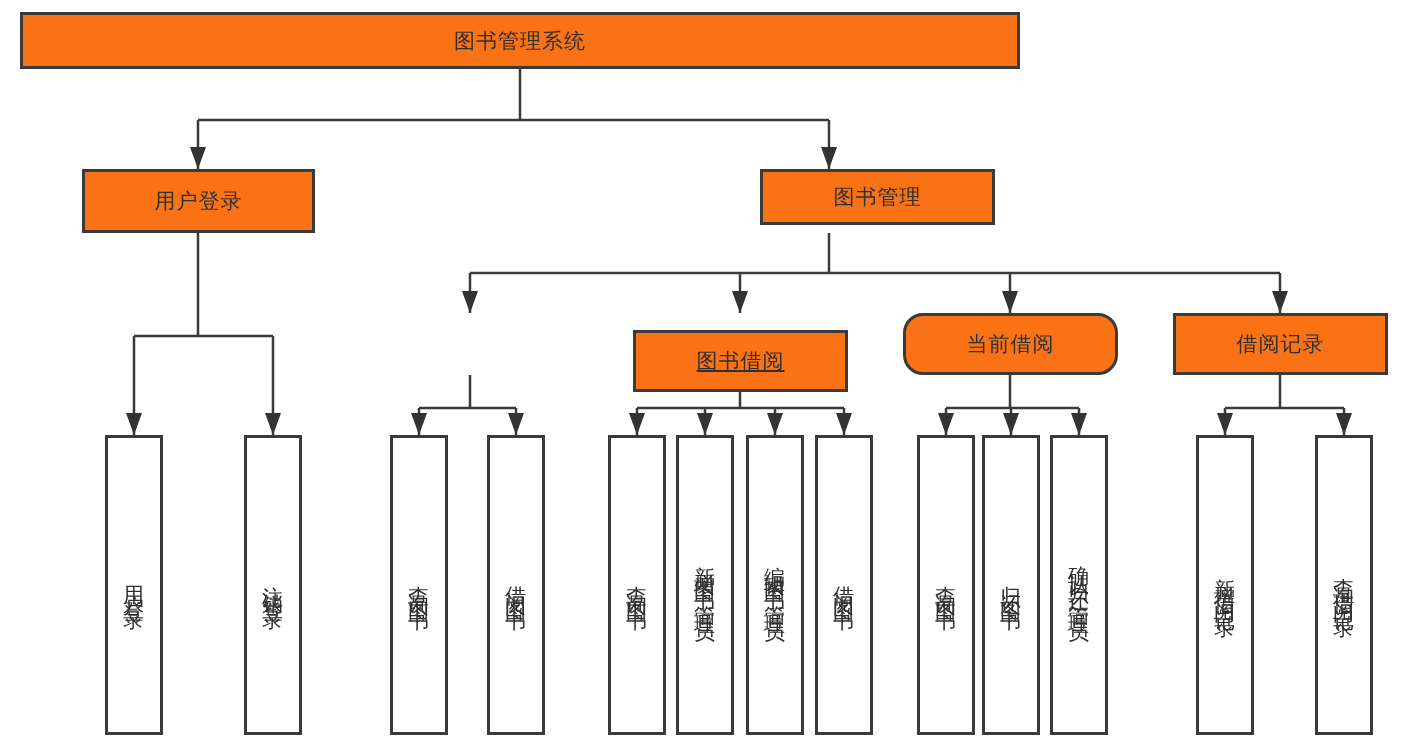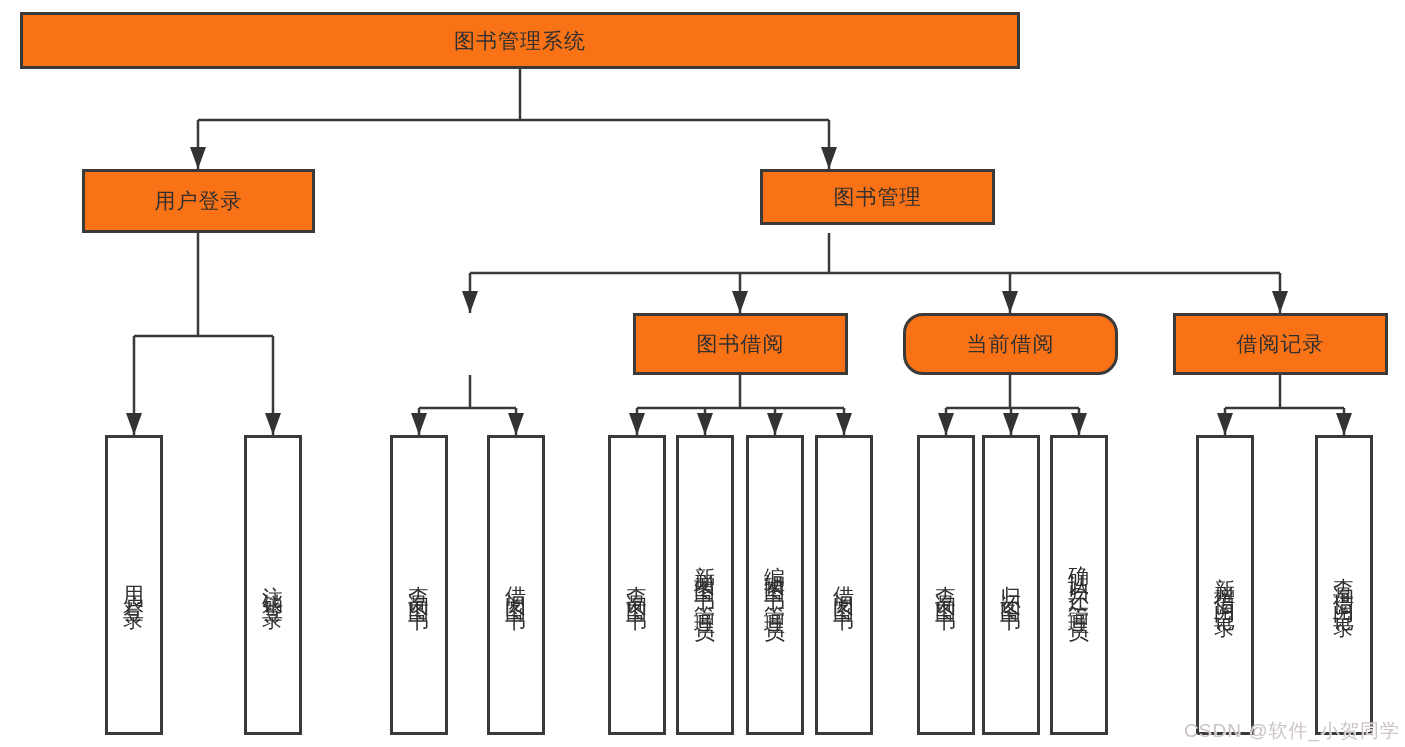--- a/index.html
+++ b/index.html
@@ -102,21 +102,21 @@
       <polygon points="1217,413 1233,413 1225,435"></polygon>
       <polygon points="1336,413 1352,413 1344,435"></polygon>
     </g>
   </svg>
 
   <div class="hbox" style="left:20px; top:12px; width:1000px; height:57px;">图书管理系统</div>
 
   <div class="hbox" style="left:82px; top:169px; width:233px; height:64px;">用户登录</div>
   <div class="hbox" style="left:712px; top:169px; width:235px; height:56px;margin-left:48px;">图书管理</div>
 
-  <div class="hbox" style="left:633px; top:313px; width:215px; height:62px;">图书借阅</div>
+  <div class="hbox" style="left:633px; top:330px; width:215px; height:62px;text-decoration:underline;">图书借阅</div>
   <div class="hbox" style="left:903px; top:313px; width:215px; height:62px;border-radius:20px;">当前借阅</div>
   <div class="hbox" style="left:1173px; top:313px; width:215px; height:62px;">借阅记录</div>
 
   <div class="vbox" style="left:105px;">
     <span>用户登录</span>
   </div>
   <div class="vbox" style="left:244px;">
     <span>注销登录</span>
   </div>
 
@@ -150,15 +150,14 @@
     <span>确认归还（管理员）</span>
   </div>
 
   <div class="vbox" style="left:1196px;">
     <span>新增借阅记录</span>
   </div>
   <div class="vbox" style="left:1315px;">
     <span>查询借阅记录</span>
   </div>
 
-  <div id="watermark">CSDN @软件_小贺同学</div>
 
 </div>
 
 </body></html>

